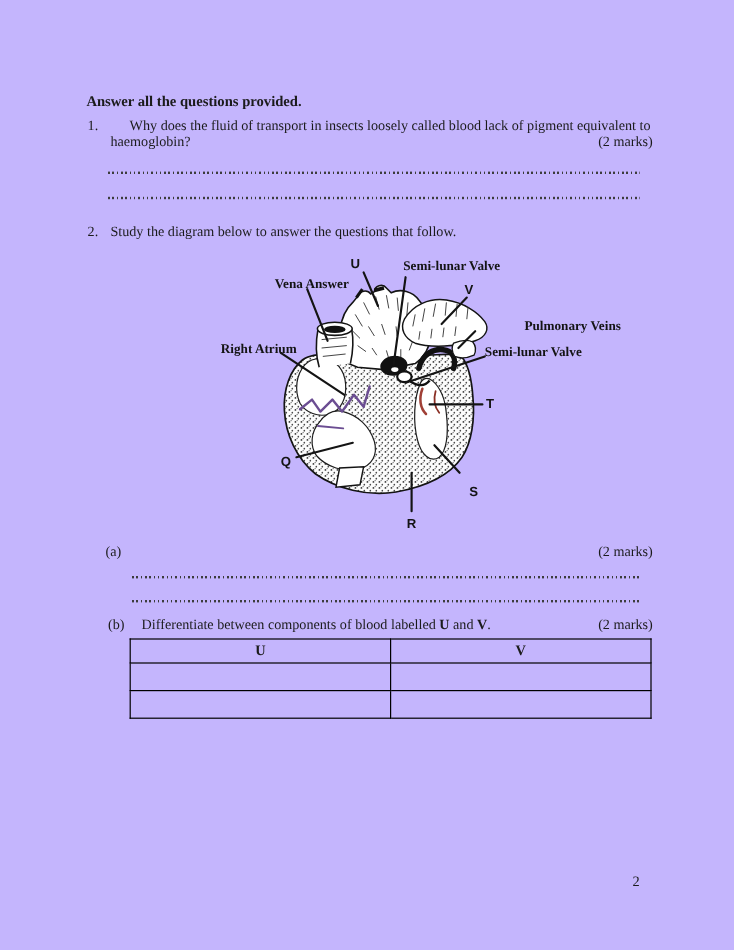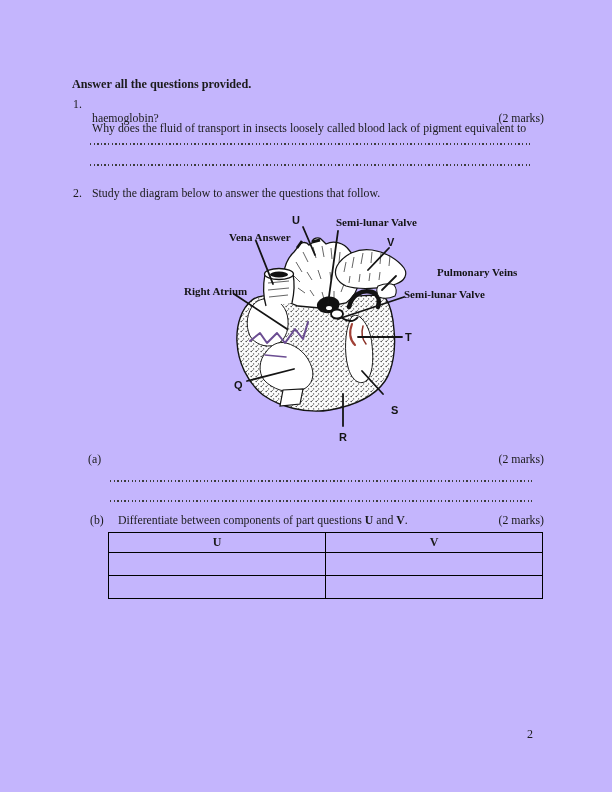--- a/index.html
+++ b/index.html
@@ -36,21 +36,21 @@
   .pagenum { position:absolute; left:527px; top:727px; font-size:12px; }
 </style>
 </head>
 <body>
 
 <div class="page">
 
   <div class="abs bold" style="left:72px; top:77px; font-size:12.2px;">Answer all the questions provided.</div>
 
   <div class="abs" style="left:73px; top:97px;">1.</div>
-  <div class="abs" style="left:92px; top:97px; width:450px;margin-top:24px;">Why does the fluid of transport in insects loosely called blood lack of pigment equivalent to</div>
+  <div class="abs" style="left:108px; top:97px; width:450px;">Why does the fluid of transport in insects loosely called blood lack of pigment equivalent to</div>
   <div class="abs" style="left:92px; top:111px;">haemoglobin?</div>
   <div class="marks" style="top:111px;">(2 marks)</div>
   <div class="dots" style="left:90px; top:143px; width:443px;"></div>
   <div class="dots" style="left:90px; top:164px; width:443px;"></div>
 
   <div class="abs" style="left:73px; top:186px;">2.</div>
   <div class="abs" style="left:92px; top:186px;">Study the diagram below to answer the questions that follow.</div>
 
   <div class="diagram">
     <svg width="612" height="245" viewBox="0 205 612 245">
@@ -189,21 +189,21 @@
     <span class="lbl-letter" style="left:339px; top:226px;">R</span>
   </div>
 
   <div class="abs" style="left:88px; top:452px;">(a)</div>
   <div class="marks" style="top:452px;">(2 marks)</div>
   <div class="dots" style="left:110px; top:480px; width:423px;"></div>
   <div class="dots" style="left:110px; top:500px; width:423px;"></div>
 
   <div class="abs" style="left:90px; top:513px;">(b)</div>
   <div class="abs" style="left:118px; top:513px;">
-    <span>Differentiate between components of part questions </span><span class="bold">U</span><span> and </span><span class="bold">V</span><span>.</span>
+    <span>Differentiate between components of blood labelled </span><span class="bold">U</span><span> and </span><span class="bold">V</span><span>.</span>
   </div>
   <div class="marks" style="top:513px;">(2 marks)</div>
 
   <table class="cmp">
     <thead>
       <tr>
         <th>U</th>
         <th>V</th>
       </tr>
     </thead>

